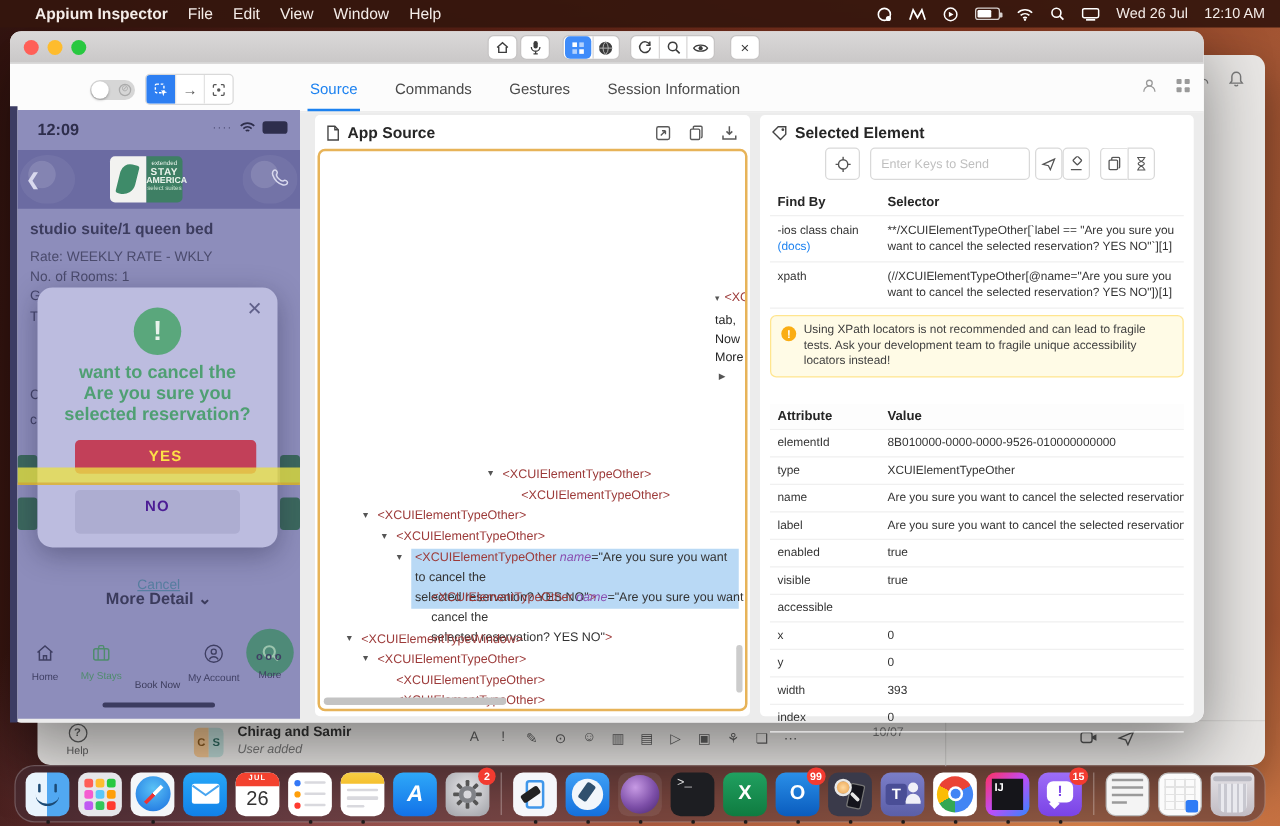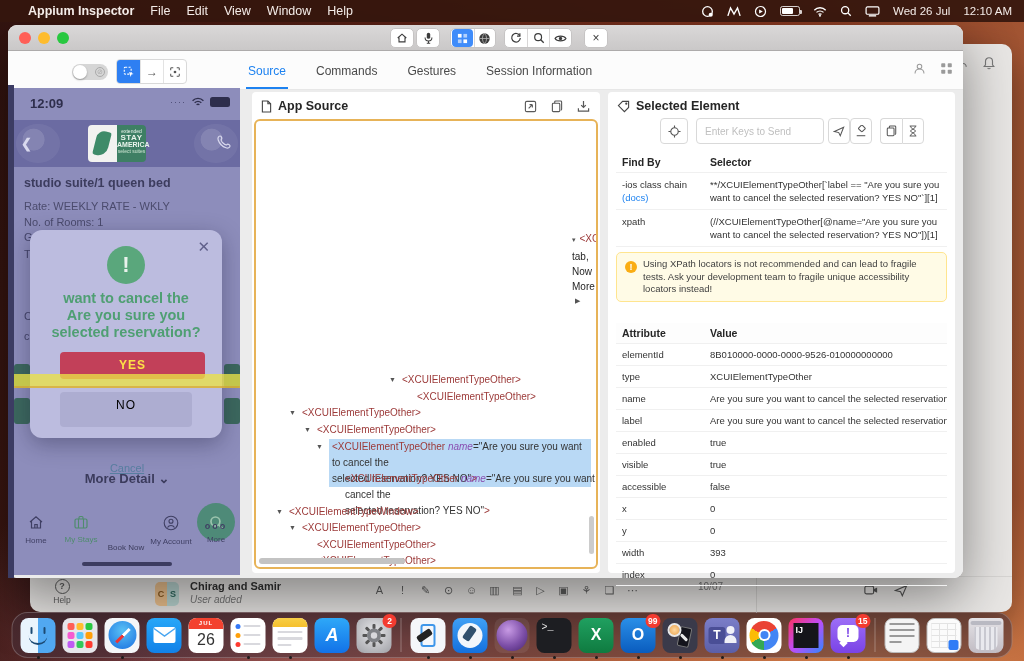--- a/index.html
+++ b/index.html
@@ -93,21 +93,21 @@
   .logo .l1 { font-size:5px; } .logo .l2 { font-size:8px; font-weight:bold; line-height:7px; letter-spacing:.5px; }
   .logo .l3 { font-size:7px; font-weight:bold; line-height:7px; } .logo .l4 { font-size:5px; color:#cfe6d4; }
   .ph-title { position:absolute; left:10px; top:88px; font-size:12.5px; font-weight:bold; color:#3c3c5e; }
   .ph-line { position:absolute; left:10px; font-size:11px; color:#4b4b6d; }
   .ph-letter { position:absolute; left:10px; font-size:11px; color:#44446a; }
   .dlg { position:absolute; left:16px; top:142px; width:192px; height:208px; background:#bcbcdf; border-radius:12px; box-shadow:0 6px 22px rgba(20,20,50,.35); z-index:3; }
   .dlg-x { position:absolute; right:12px; top:8px; font-size:15px; color:#60608a; }
   .dlg-ic { position:absolute; left:77px; top:16px; width:38px; height:38px; border-radius:50%; background:#5aa77c; color:#e9f2ec; font-size:22px; font-weight:bold; text-align:center; line-height:38px; }
   .dlg-msg { position:absolute; left:0; right:0; top:60px; text-align:center; font-size:14.5px; line-height:17px; font-weight:bold; color:#4f9f73; }
   .dlg-yes { position:absolute; left:30px; top:122px; width:145px; height:27px; background:#c24059; border-radius:4px; color:#fde047; font-weight:bold; font-size:12px; text-align:center; line-height:27px; letter-spacing:1px; }
-  .dlg-no { position:absolute; left:30px; top:162px; width:132px; height:35px; background:#adadd1; border-radius:4px; color:#000000; font-weight:normal; font-size:12px; text-align:center; line-height:27px; letter-spacing:1px; }
+  .dlg-no { position:absolute; left:30px; top:162px; width:132px; height:35px; background:#adadd1; border-radius:4px; color:#4c1d95; font-weight:bold; font-size:12px; text-align:center; line-height:27px; letter-spacing:1px; }
   .hl-band { position:absolute; left:0; top:286px; width:226px; height:14px; background:rgba(235,226,70,.78); border-bottom:2px solid rgba(210,150,45,.55); z-index:5; }
   .sliver { position:absolute; width:16px; background:#3c685e; border-radius:3px; z-index:2; }
   .ph-cancel { position:absolute; left:0; right:0; top:354px; text-align:center; font-size:11px; color:#577ea0; text-decoration:underline; z-index:2;margin-top:20px; }
   .ph-more { position:absolute; left:0; right:0; top:383px; text-align:center; font-size:13px; font-weight:bold; color:#3b3b5c; }
   .ptabs { position:absolute; left:0; top:405px; width:226px; height:82px; }
   .ptab { position:absolute; width:44px; text-align:center; color:#3f3f63; }
   .ptab .lbl { font-size:8px; margin-top:2px; }
   .ptab.green { color:#4f8c6d; }
   .booknow { position:absolute; left:93px; top:8px; width:38px; height:38px; border-radius:50%; background:#4e8a78; display:flex; align-items:center; justify-content:center; }
   .ph-home-ind { position:absolute; left:68px; top:474px; width:90px; height:4px; border-radius:2px; background:#3c3c60; }
@@ -624,21 +624,20 @@
             <div class="at-row">
               <div>enabled</div>
               <div>true</div>
             </div>
             <div class="at-row">
               <div>visible</div>
               <div>true</div>
             </div>
             <div class="at-row">
               <div>accessible</div>
-              <div>false</div>
             </div>
             <div class="at-row">
               <div>x</div>
               <div>0</div>
             </div>
             <div class="at-row">
               <div>y</div>
               <div>0</div>
             </div>
             <div class="at-row">

